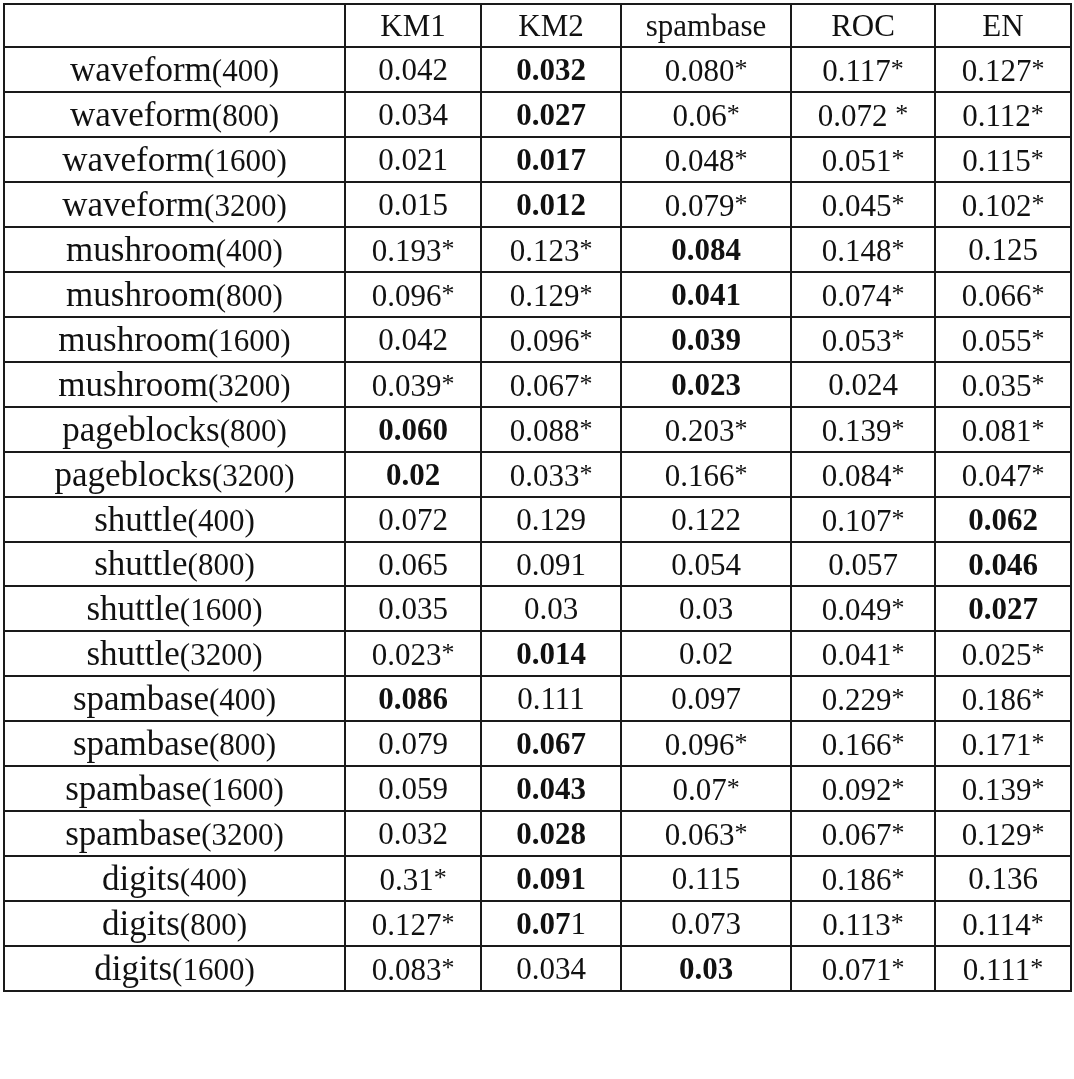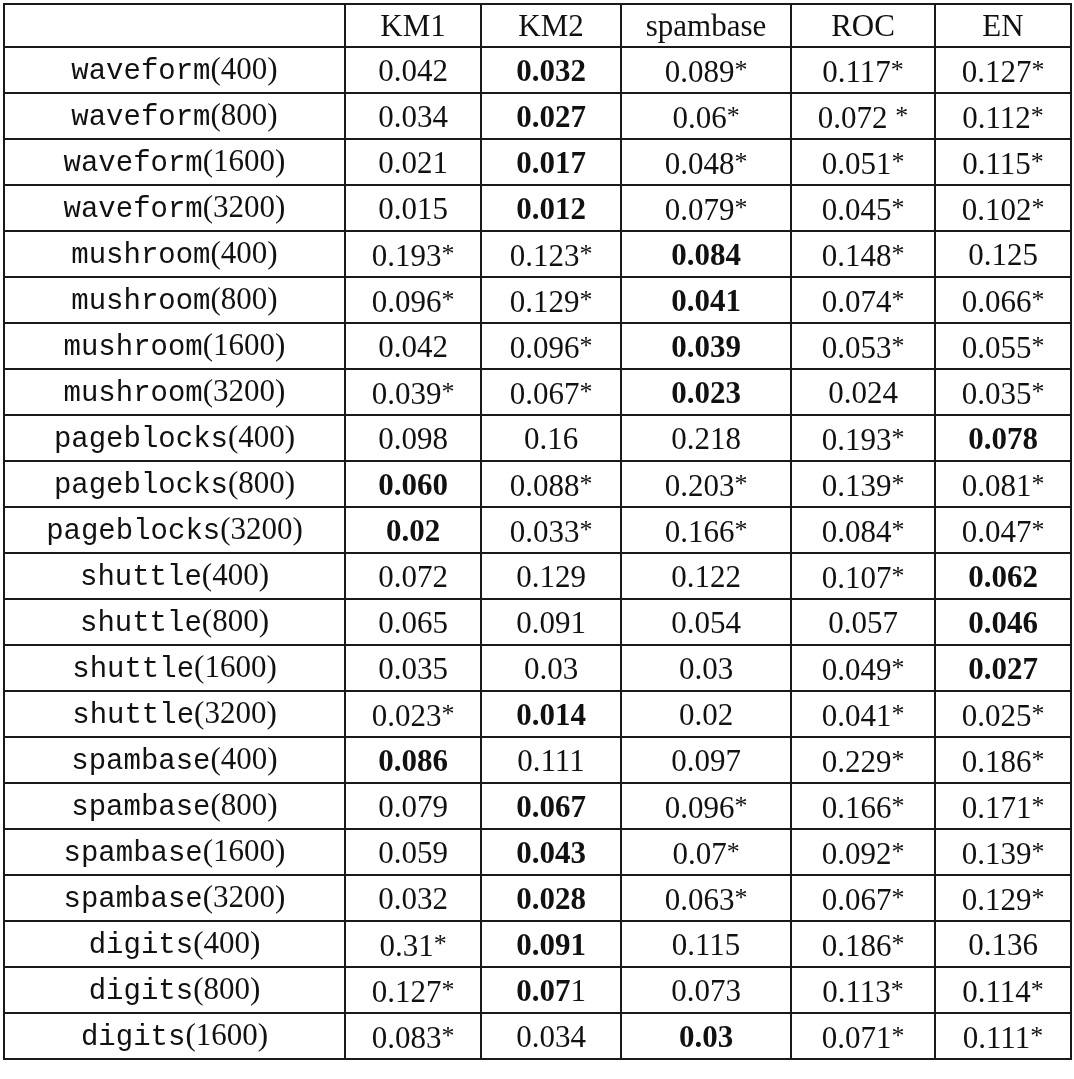--- a/index.html
+++ b/index.html
@@ -19,21 +19,21 @@
     line-height: 41px;
     white-space: nowrap;
     font-weight: normal;
   }
   col.c0 { width: 341px; }
   col.c1 { width: 136px; }
   col.c2 { width: 140px; }
   col.c3 { width: 170px; }
   col.c4 { width: 144px; }
   col.c5 { width: 136px; }
-  .ds-name { font-family: Liberation Mono, monospace; font-size: 29px; }
+  .ds-name { font-family: Liberation Serif, serif; font-size: 35px; }
   .ds-size { font-family: "Liberation Serif", "DejaVu Serif", serif; }
   .b { font-weight: bold; }
   .star { font-size: 26px; vertical-align: 4px; }
 </style>
 </head>
 <body>
 
 <table class="results">
   <colgroup>
     <col class="c0">
@@ -51,21 +51,21 @@
       <th>spambase</th>
       <th>ROC</th>
       <th>EN</th>
     </tr>
   </thead>
   <tbody id="table-body">
       <tr>
         <td><span class="ds-name">waveform</span><span class="ds-size">(400)</span></td>
         <td><span>0.042</span></td>
         <td><span class="b">0.032</span></td>
-        <td><span>0.089</span><span class="star">*</span></td>
+        <td><span>0.080</span><span class="star">*</span></td>
         <td><span>0.117</span><span class="star">*</span></td>
         <td><span>0.127</span><span class="star">*</span></td>
       </tr>
       <tr>
         <td><span class="ds-name">waveform</span><span class="ds-size">(800)</span></td>
         <td><span>0.034</span></td>
         <td><span class="b">0.027</span></td>
         <td><span>0.06</span><span class="star">*</span></td>
         <td><span>0.072 </span><span class="star">*</span></td>
         <td><span>0.112</span><span class="star">*</span></td>
@@ -112,28 +112,20 @@
       </tr>
       <tr>
         <td><span class="ds-name">mushroom</span><span class="ds-size">(3200)</span></td>
         <td><span>0.039</span><span class="star">*</span></td>
         <td><span>0.067</span><span class="star">*</span></td>
         <td><span class="b">0.023</span></td>
         <td><span>0.024</span></td>
         <td><span>0.035</span><span class="star">*</span></td>
       </tr>
       <tr>
-        <td><span class="ds-name">pageblocks</span><span class="ds-size">(400)</span></td>
-        <td><span>0.098</span></td>
-        <td><span>0.16</span></td>
-        <td><span>0.218</span></td>
-        <td><span>0.193</span><span class="star">*</span></td>
-        <td><span class="b">0.078</span></td>
-      </tr>
-      <tr>
         <td><span class="ds-name">pageblocks</span><span class="ds-size">(800)</span></td>
         <td><span class="b">0.060</span></td>
         <td><span>0.088</span><span class="star">*</span></td>
         <td><span>0.203</span><span class="star">*</span></td>
         <td><span>0.139</span><span class="star">*</span></td>
         <td><span>0.081</span><span class="star">*</span></td>
       </tr>
       <tr>
         <td><span class="ds-name">pageblocks</span><span class="ds-size">(3200)</span></td>
         <td><span class="b">0.02</span></td>

